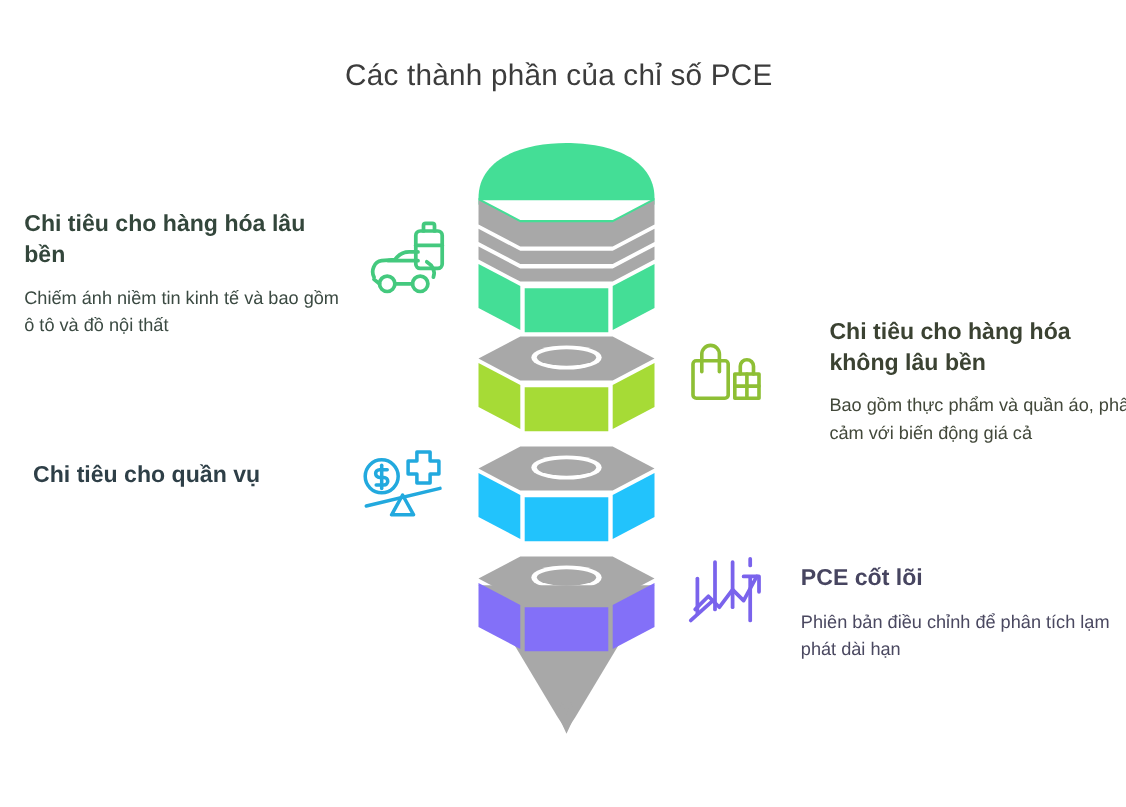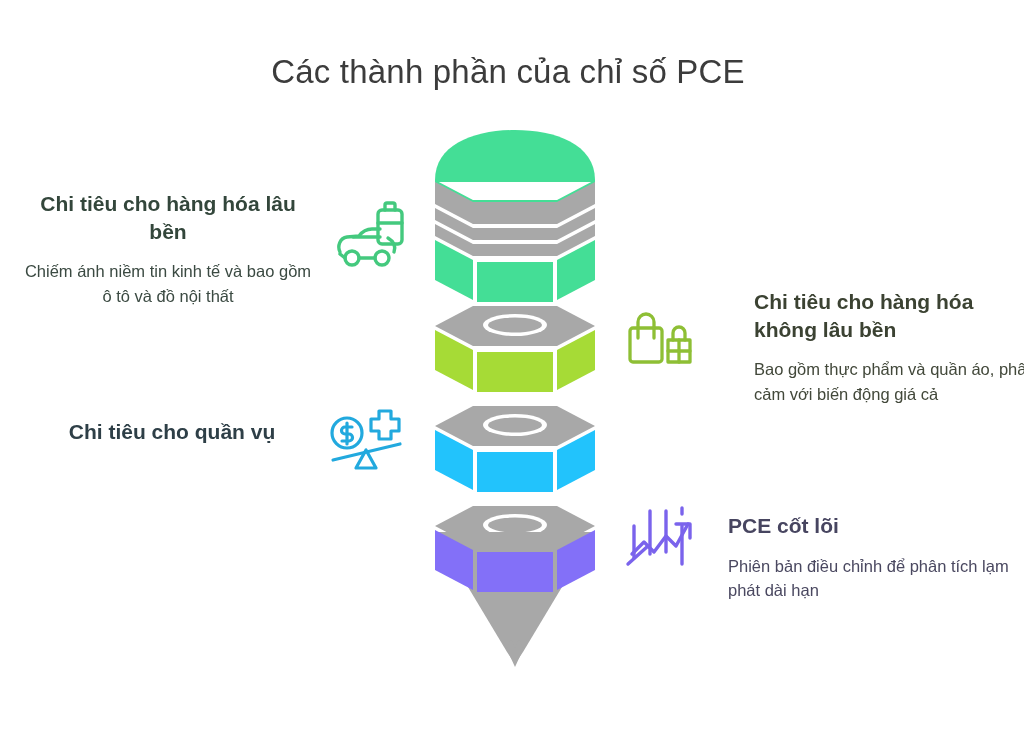--- a/index.html
+++ b/index.html
@@ -16,21 +16,21 @@
     -webkit-font-smoothing: antialiased;
   }
 
   
   .page-title {
     position: absolute;
     left: 0;
     top: 52px;
     width: 1016px;
     text-align: center;
-    font-size: 33px;
+    font-size: 27px;
     font-weight: 400;
     color: #3c3c3c;
     letter-spacing: 0.2px;
     line-height: 1.2;
   }
 
   
   .block {
     position: absolute;
   }
@@ -40,21 +40,21 @@
     line-height: 1.32;
     margin: 0 0 14px 0;
   }
   .block .body {
     font-size: 16.5px;
     font-weight: 400;
     line-height: 1.5;
     margin: 0;
   }
 
-  .block.left  { text-align: center; }
+  .block.left  { text-align: left; }
   .block.right { text-align: left; }
 
   
   .theme-green  .heading { color: #33463B; }
   .theme-green  .body    { color: #3b4a42; }
   .theme-lime   .heading { color: #3b4232; }
   .theme-lime   .body    { color: #42483a; }
   .theme-cyan   .heading { color: #2e3f47; }
   .theme-cyan   .body    { color: #37444b; }
   .theme-purple .heading { color: #474560; }

